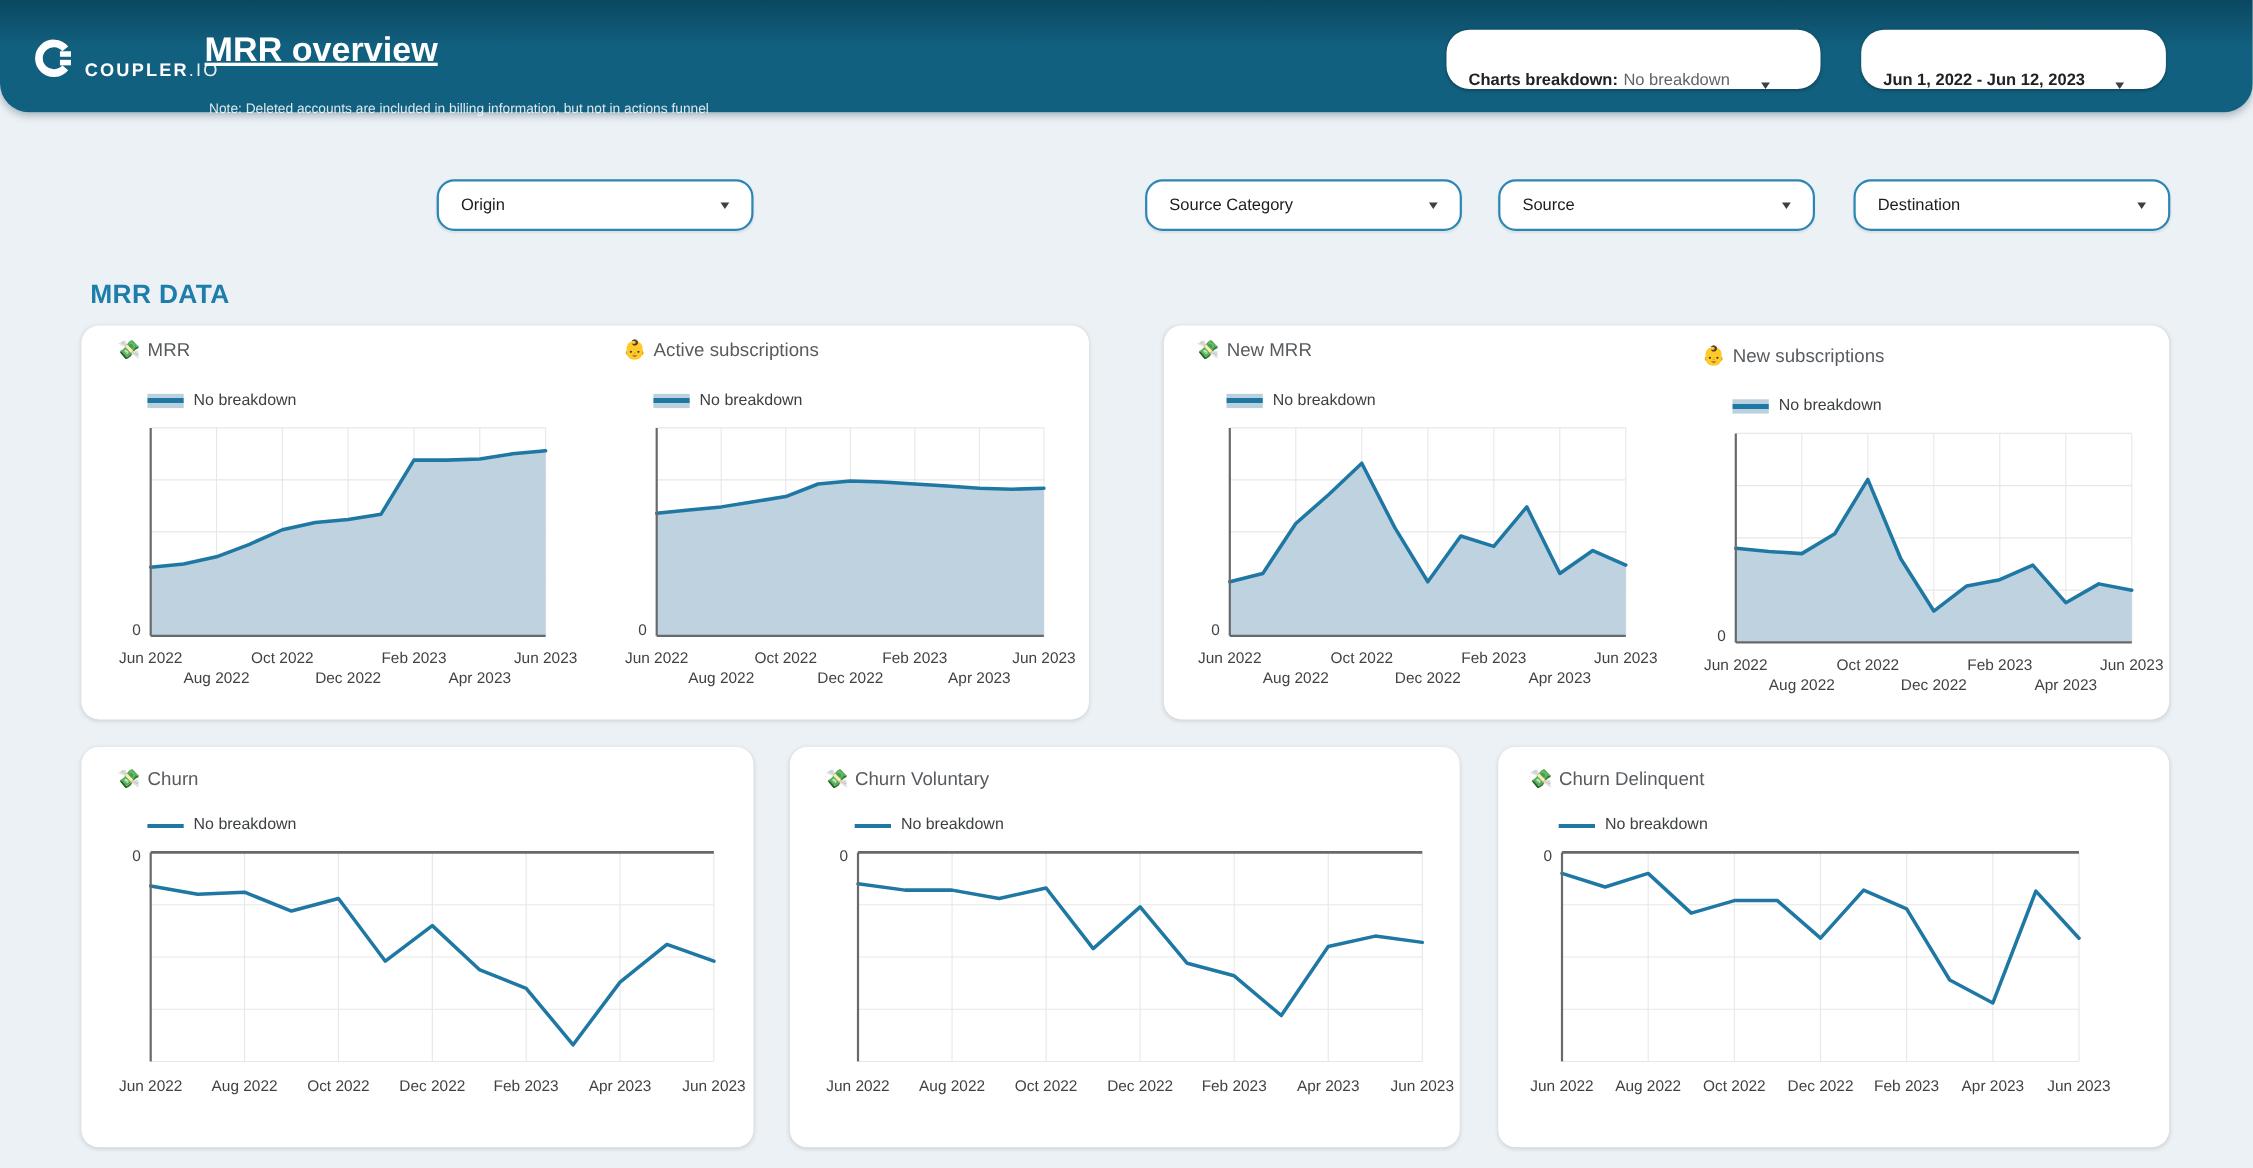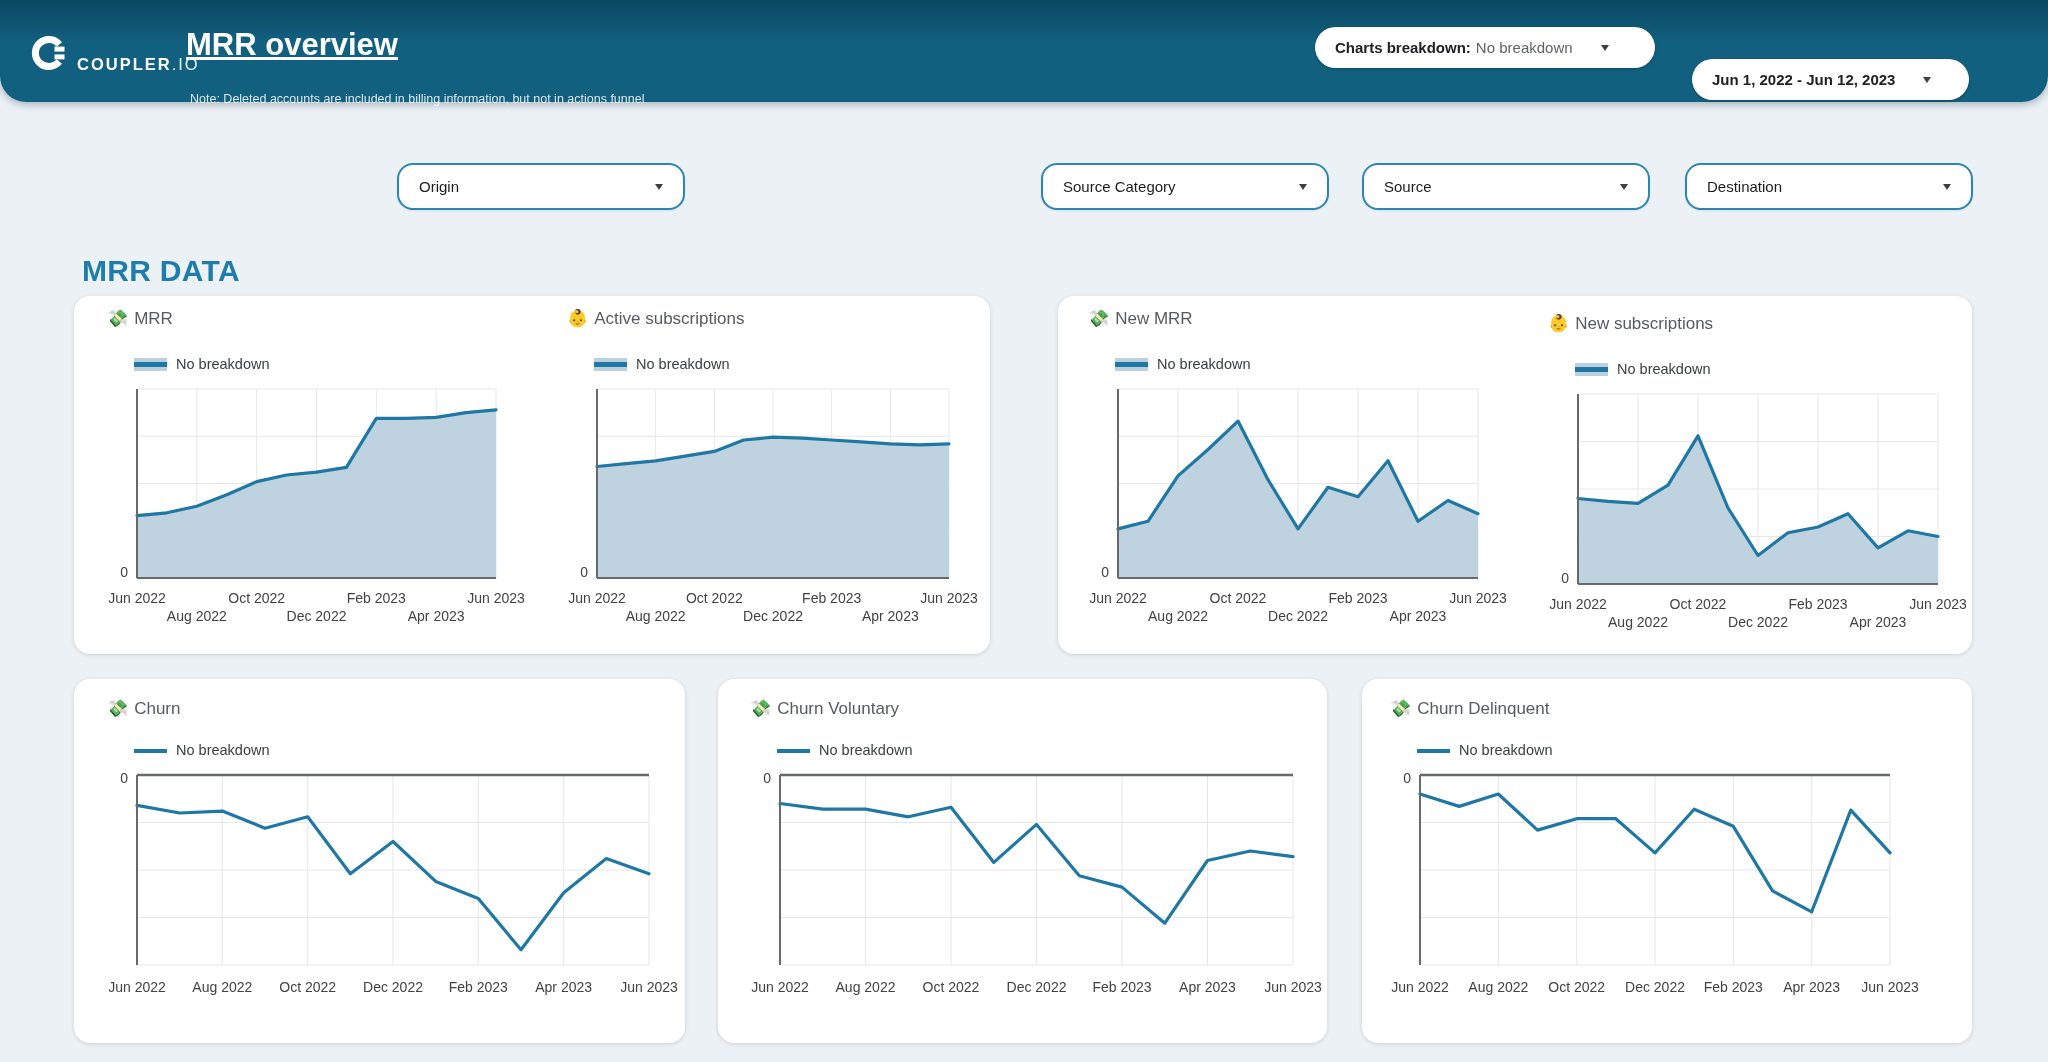--- a/index.html
+++ b/index.html
@@ -14,37 +14,37 @@
 
   
   .header{position:absolute;left:0;top:0;width:2048px;height:102px;
     background:linear-gradient(180deg,var(--header-top) 0%,var(--header-bg) 42%);
     border-radius:0 0 26px 26px;box-shadow:0 2px 8px rgba(8,48,66,.35);}
   .logo{position:absolute;left:30px;top:31px;display:flex;align-items:center;gap:9px;}
   .logo-text{color:#fff;font-size:16.5px;font-weight:700;letter-spacing:2px;margin-top:24px;}
   .logo-text .suffix{font-weight:400;opacity:.9;letter-spacing:2px;}
   .h-title{position:absolute;left:186px;top:27px;color:#fff;font-size:31px;font-weight:700;text-decoration:underline;}
   .h-note{position:absolute;left:190px;top:92px;color:rgba(255,255,255,.85);font-size:12.5px;}
-  .hpill{position:absolute;top:27px;height:41px;background:#fff;border-radius:21px;
-    display:flex;align-items:center;padding:0 20px;font-size:15px;box-shadow:0 1px 3px rgba(0,0,0,.25);cursor:pointer;}
+  .hpill{position:absolute;top:27px;height:54px;background:#fff;border-radius:21px;
+    display:flex;align-items:flex-end;padding:0 20px;font-size:15px;box-shadow:0 1px 3px rgba(0,0,0,.25);cursor:pointer;}
   .hpill .lbl{font-weight:700;color:#202124;}
   .hpill .val{color:#5f6368;margin-left:5px;}
-  .hpill.date{font-weight:700;color:#202124;margin-top:32px;}
+  .hpill.date{font-weight:700;color:#202124;}
   .caret{width:0;height:0;border-left:4.5px solid transparent;border-right:4.5px solid transparent;
     border-top:6px solid #3c4043;margin-left:auto;}
   .hpill .caret{margin-left:28px;}
   #pill-breakdown{left:1315px;width:340px;}
   #pill-date{left:1692px;width:277px;}
 
   
   .filter{position:absolute;top:163px;width:288px;height:47px;background:#fff;
     border:2px solid var(--fborder);border-radius:16px;display:flex;align-items:center;
     padding:0 20px;font-size:15px;color:#1c1c1c;cursor:pointer;box-shadow:0 1px 2px rgba(0,0,0,.08);}
 
-  .section-title{position:absolute;left:82px;top:254px;font-size:30px;font-weight:700;
+  .section-title{position:absolute;left:82px;top:254px;font-size:24px;font-weight:700;
     color:var(--accent);letter-spacing:.3px;}
 
   
   .card{position:absolute;background:#fff;border-radius:16px;box-shadow:0 1px 4px rgba(60,64,67,.18);}
   #card-r1c1{left:74px;top:296px;width:916px;height:358px;}
   #card-r1c2{left:1058px;top:296px;width:914px;height:358px;}
   #card-r2c1{left:74px;top:679px;width:611px;height:364px;}
   #card-r2c2{left:718px;top:679px;width:609px;height:364px;}
   #card-r2c3{left:1362px;top:679px;width:610px;height:364px;}
 

